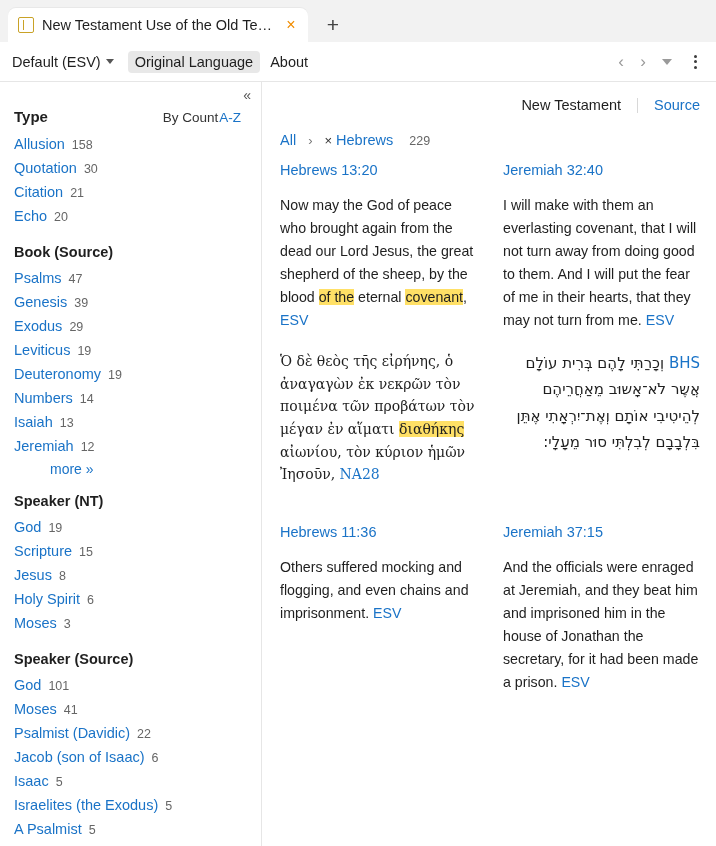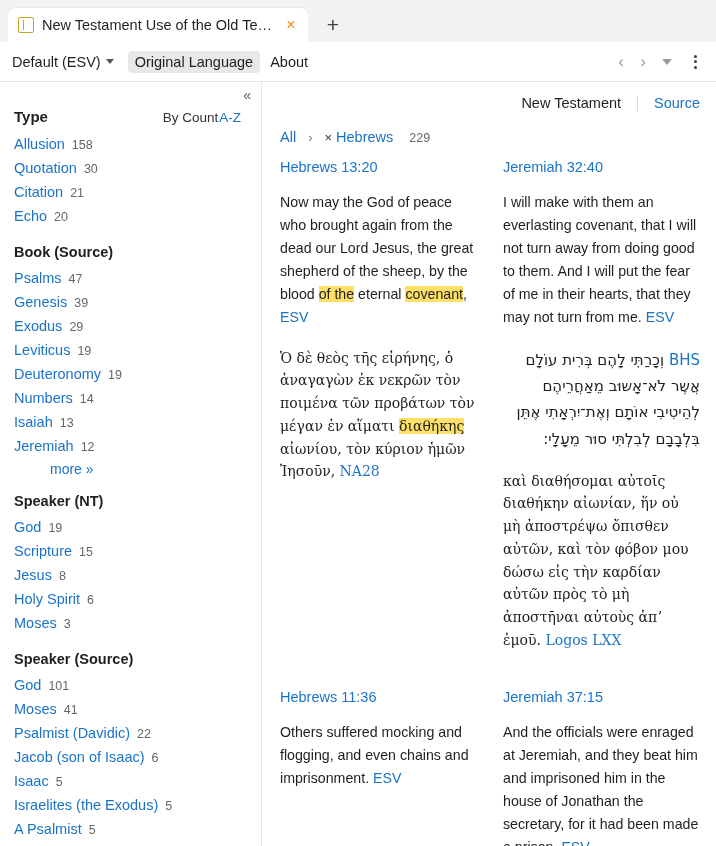--- a/index.html
+++ b/index.html
@@ -416,24 +416,20 @@
           <div class="col">
             <div class="ref">Jeremiah 32:40</div>
             <div class="passage">
               <span>I will make with them an everlasting covenant, that I will not turn away from doing good to them. And I will put the fear of me in their hearts, that they may not turn from me.</span>
               <span class="vtag">ESV</span>
             </div>
             <div class="passage hebrew">
               <span class="vtag">BHS</span>
               <span>וְכָרַתִִּי לָהֶם בְּרִית עוֹלָם אֲשֶר לֹא־אָשוּב מֵאַחֲרֵיהֶם לְהֵיטִיבִי אוֹתָם וְאֶת־יִרְאָתִי אֶתֵּן בִּלְבָבָם לְבִלְתִּי סוּר מֵעָלָי:</span>
             </div>
-            <div class="passage greek">
-              <span>καὶ διαθήσομαι αὐτοῖς διαθήκην αἰωνίαν, ἥν οὐ μὴ ἀποστρέψω ὄπισθεν αὐτῶν, καὶ τὸν φόβον μου δώσω εἰς τὴν καρδίαν αὐτῶν πρὸς τὸ μὴ ἀποστῆναι αὐτοὺς ἀπʼ ἐμοῦ.</span>
-              <span class="vtag">Logos LXX</span>
-            </div>
           </div>
         </div>
 
         <div class="pair">
           <div class="col">
             <div class="ref">Hebrews 11:36</div>
             <div class="passage">
               <span>Others suffered mocking and flogging, and even chains and imprisonment.</span>
               <span class="vtag">ESV</span>
             </div>

